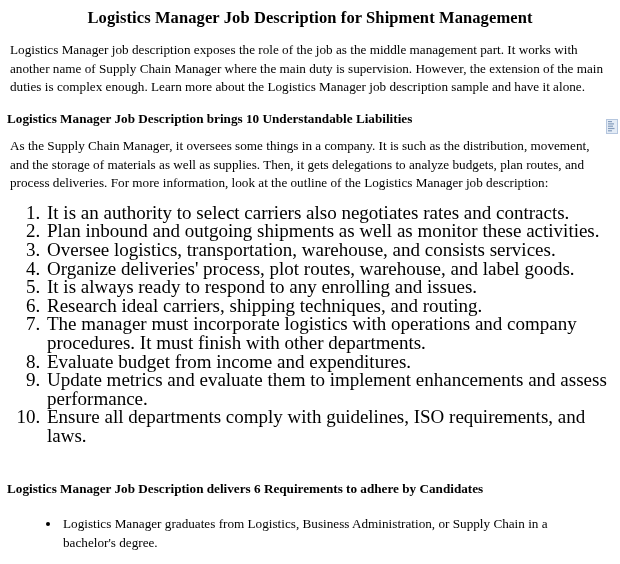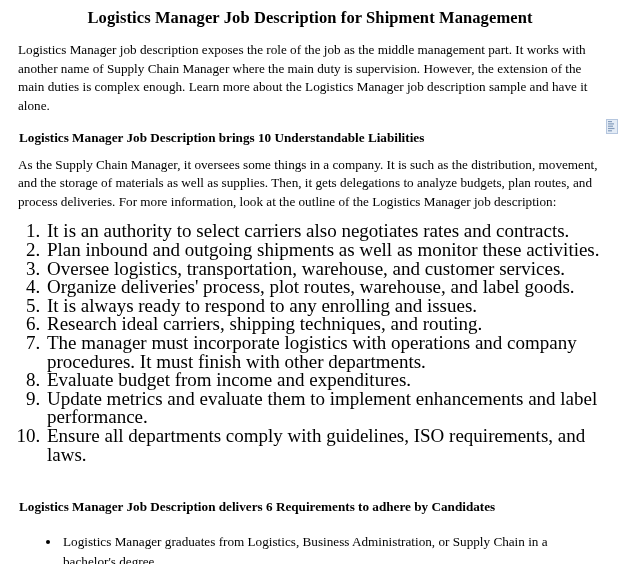--- a/index.html
+++ b/index.html
@@ -29,33 +29,33 @@
     padding: 7px 14px 0 14px;
     text-align: center;
     font-size: 16.5px;
     font-weight: bold;
     letter-spacing: 0.1px;
     line-height: 1.35;
   }
 
   
   .para {
-    margin: 8px;
+    margin: 0;
     padding: 0 12px 0 10px;
     font-size: 13.2px;
     line-height: 18.6px;
     text-align: left;
   }
   .para-intro { margin-top: 12px; }
   .para-after-head { margin-top: 9px; }
 
   
   .section-head {
     margin: 0;
-    padding: 0 19px;
+    padding: 0 7px;
     font-size: 13.2px;
     font-weight: bold;
     line-height: 18px;
   }
   .head-1 { margin-top: 13px; }
   .head-2 { margin-top: 34px; }
 
   
   ol.num-list {
     margin: 11px 0 0 0;
@@ -103,27 +103,27 @@
 
   <p class="para para-intro">Logistics Manager job description exposes the role of the job as the middle management part. It works with another name of Supply Chain Manager where the main duty is supervision. However, the extension of the main duties is complex enough. Learn more about the Logistics Manager job description sample and have it alone.</p>
 
   <h2 class="section-head head-1">Logistics Manager Job Description brings 10 Understandable Liabilities</h2>
 
   <p class="para para-after-head">As the Supply Chain Manager, it oversees some things in a company. It is such as the distribution, movement, and the storage of materials as well as supplies. Then, it gets delegations to analyze budgets, plan routes, and process deliveries. For more information, look at the outline of the Logistics Manager job description:</p>
 
   <ol class="num-list">
     <li>It is an authority to select carriers also negotiates rates and contracts.</li>
     <li>Plan inbound and outgoing shipments as well as monitor these activities.</li>
-    <li>Oversee logistics, transportation, warehouse, and customer services.</li>
+    <li>Oversee logistics, transportation, warehouse, and consists services.</li>
     <li>Organize deliveries' process, plot routes, warehouse, and label goods.</li>
     <li>It is always ready to respond to any enrolling and issues.</li>
     <li>Research ideal carriers, shipping techniques, and routing.</li>
     <li>The manager must incorporate logistics with operations and company procedures. It must finish with other departments.</li>
     <li>Evaluate budget from income and expenditures.</li>
-    <li>Update metrics and evaluate them to implement enhancements and label performance.</li>
+    <li>Update metrics and evaluate them to implement enhancements and assess performance.</li>
     <li>Ensure all departments comply with guidelines, ISO requirements, and laws.</li>
   </ol>
 
   <h2 class="section-head head-2">Logistics Manager Job Description delivers 6 Requirements to adhere by Candidates</h2>
 
 
   <ul class="bullet-list">
     <li>Logistics Manager graduates from Logistics, Business Administration, or Supply Chain in a bachelor's degree.</li>
     <li>Work as a Logistics Manager with a minimum of 9 years.</li>
     <li>Customer goods industry knowledge is deep.</li>

